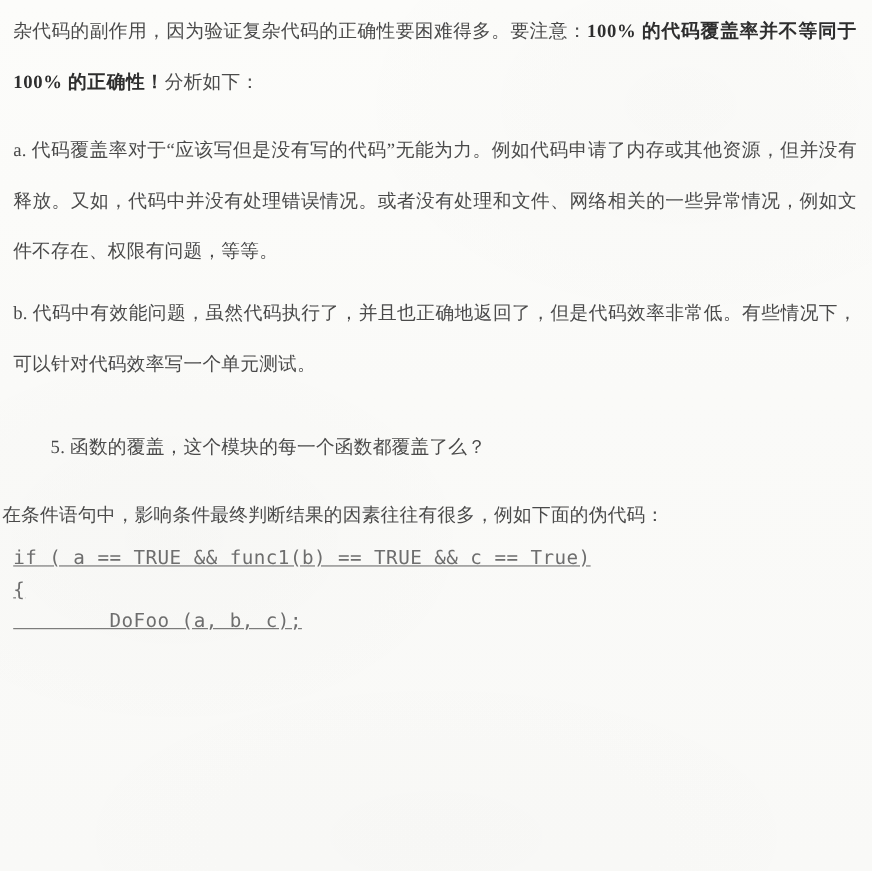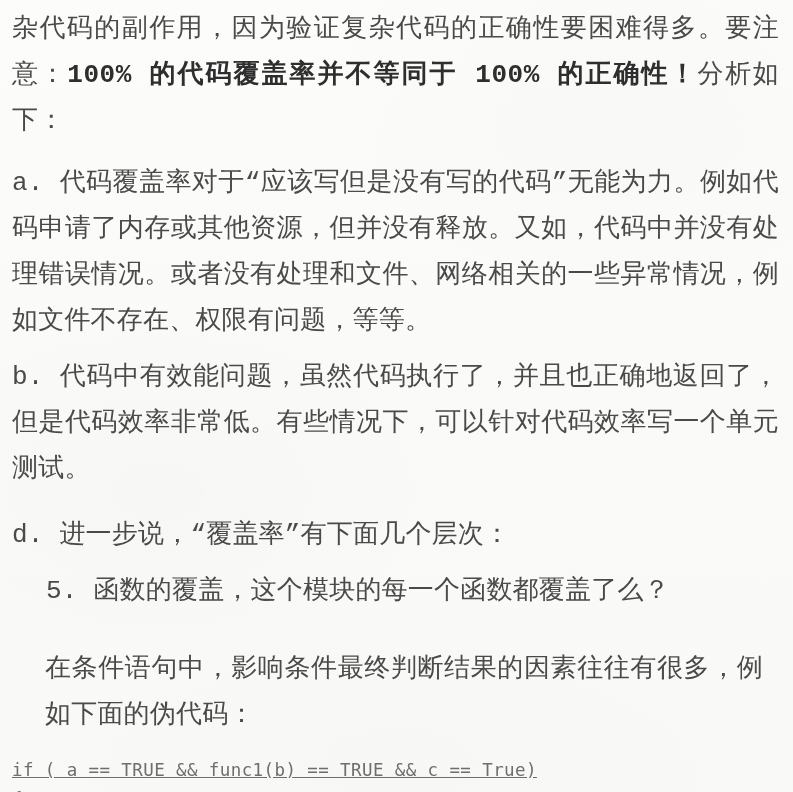--- a/index.html
+++ b/index.html
@@ -28,44 +28,43 @@
   }
   .content {
     position: absolute;
     left: 0;
     top: 0;
     width: 793px;
   }
 
   
   .para {
-    font-size: 26px;
+    font-size: 17px;
     line-height: 46px;
     letter-spacing: 0.2px;
     color: #4a4a4a;
     text-align: justify;
     text-justify: inter-ideograph;
     white-space: normal;
-    font-family: Liberation Mono, monospace;
   }
   .para.lead {
     margin: 0;
     padding: 6px 14px 0 12px;
   }
   .para.item {
     margin: 0;
     padding: 0 14px 0 12px;
   }
   .para.numbered {
     margin: 0;
     padding: 0 14px 0 46px;
   }
   .para.closing {
-    margin: 16px;
-    padding: 0 14px 0 29px;
+    margin: 0;
+    padding: 0 14px 0 2px;
   }
   .bold-run {
     font-weight: bold;
     color: #2e2e2e;
     letter-spacing: 0.6px;
   }
   .gap-sm { height: 10px; }
   .gap-md { height: 16px; }
 
   
@@ -101,21 +100,20 @@
 
   <div class="gap-sm"></div>
 
   <p class="para item">b. 代码中有效能问题，虽然代码执行了，并且也正确地返回了，但是代码效率非常低。有些情况下，可以针对代码效率写一个单元测试。</p>
 
   <div class="gap-sm"></div>
 
 
   <div class="gap-sm"></div>
 
-  <p class="para item">d. 进一步说，“覆盖率”有下面几个层次：</p>
 
   <div class="gap-sm"></div>
 
   <p class="para numbered">5. 函数的覆盖，这个模块的每一个函数都覆盖了么？</p>
 
   <div class="gap-md"></div>
 
   <p class="para closing">在条件语句中，影响条件最终判断结果的因素往往有很多，例如下面的伪代码：</p>
 
   <pre class="code-block"><span class="code-line">if ( a == TRUE &amp;&amp; func1(b) == TRUE &amp;&amp; c == True)</span><span class="code-line">{</span><span class="code-line">        DoFoo (a, b, c);</span></pre>

